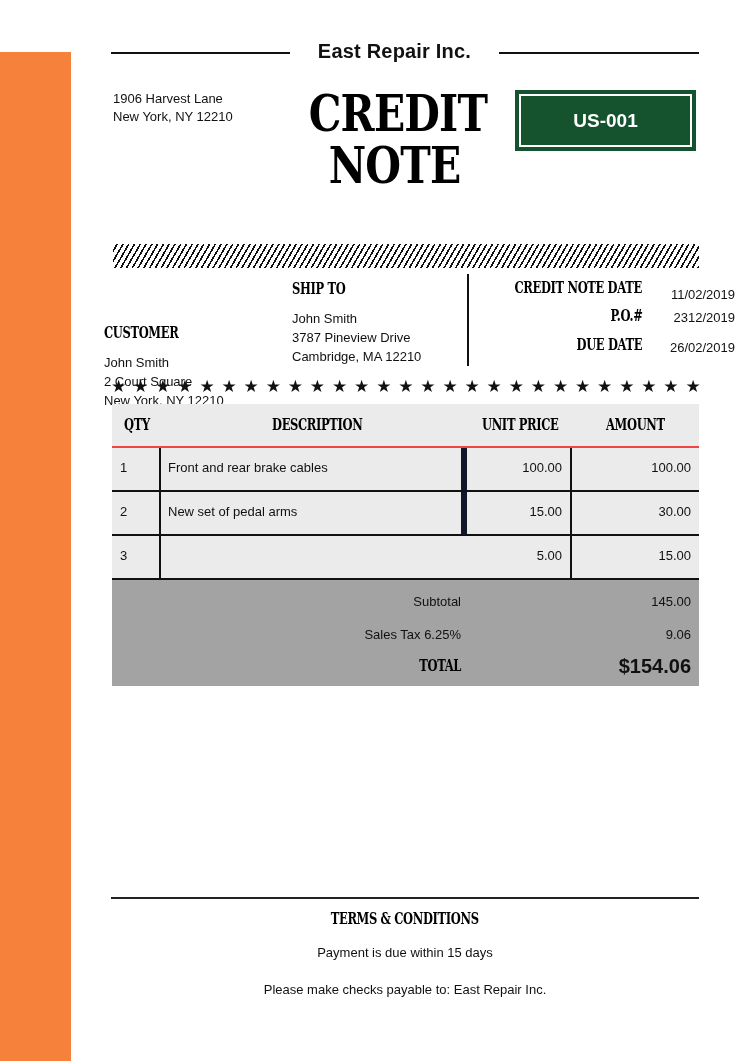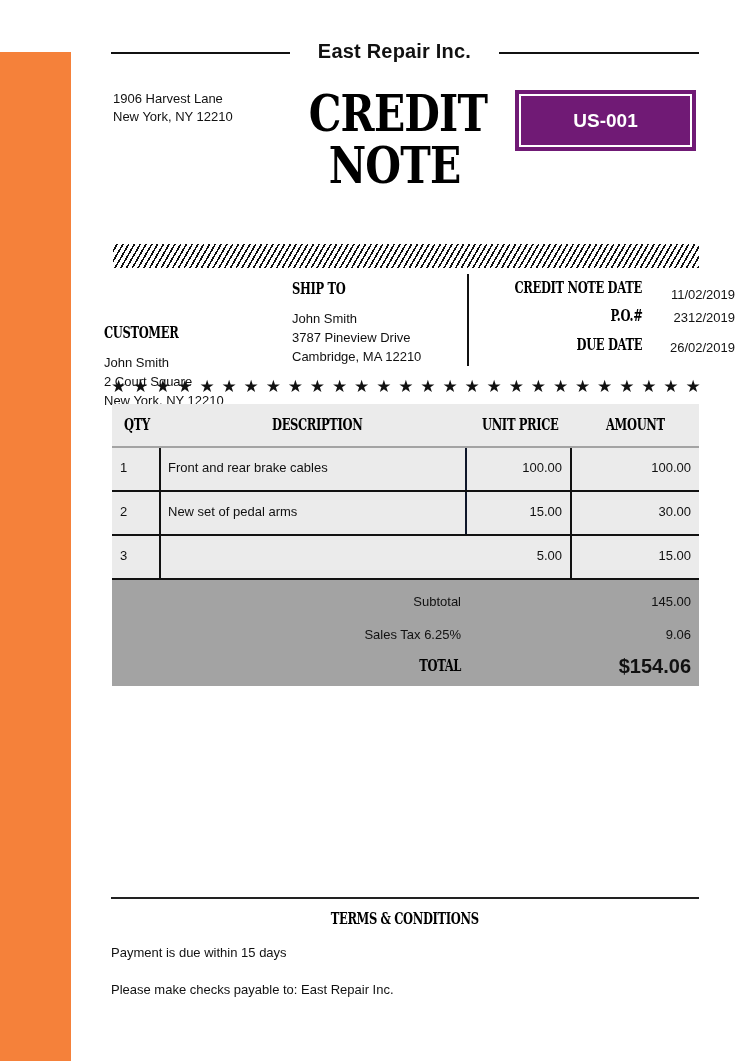--- a/index.html
+++ b/index.html
@@ -15,21 +15,21 @@
     .company-name { position: absolute; top: 40px; left: 290px; width: 209px; text-align: center;
       font-size: 20px; font-weight: bold; letter-spacing: 0.2px; }
 
     .from-address { position: absolute; left: 113px; top: 90px; font-size: 13px; line-height: 18px; }
 
     .doc-title { position: absolute; left: 290px; top: 88px; width: 209px; text-align: center;
       font-family: "DejaVu Serif", serif; font-weight: 900; font-size: 50px; line-height: 52px;
       letter-spacing: -1px; transform: scaleX(0.82); transform-origin: center top; color: #000; }
 
     .doc-number-box { position: absolute; left: 515px; top: 90px; width: 181px; height: 61px;
-      background: #701a75; padding: 4px; }
+      background: #14532d; padding: 4px; }
     .doc-number-inner { width: 100%; height: 100%; border: 2px solid #ffffff;
       display: flex; align-items: center; justify-content: center;
       color: #fff; font-size: 19px; font-weight: bold; }
 
     .hatch { position: absolute; left: 113px; top: 244px; width: 586px; height: 24px;
       background: repeating-linear-gradient(-60deg, #111 0px, #111 1.6px, transparent 1.6px, transparent 5px); }
 
     
     .western { font-family: "DejaVu Serif", serif; font-weight: 900; text-transform: uppercase;
       letter-spacing: -0.5px; transform: scaleX(0.72); transform-origin: left center; display: inline-block;
@@ -46,45 +46,45 @@
 
     .meta-row { position: absolute; left: 470px; width: 229px; height: 22px; margin-left: 36px; }
     .meta-row .meta-label { position: absolute; right: 93px; top: 0; font-size: 16px; line-height: 22px; }
     .meta-row .meta-value { position: absolute; right: 0; top: 10px; font-size: 13px; line-height: 16px; }
 
     .stars { position: absolute; left: 111px; top: 374px; width: 590px; height: 24px;
       display: flex; justify-content: space-between; align-items: center; font-size: 17px; color: #111; }
 
     
     .table { position: absolute; left: 112px; top: 404px; width: 587px; }
-    .thead { height: 44px; background: #EBEBEB; position: relative; border-bottom: 2px solid #a3a3a3; }
+    .thead { height: 44px; background: #EBEBEB; position: relative; border-bottom: 2px solid #ef4444; }
     .th { position: absolute; top: 0; height: 42px; line-height: 42px; font-size: 16px; }
     .th.qty { left: 12px; }
     .th.desc { left: 160px; width: 0; }
     .th.price { left: 370px; }
     .th.amount { left: 494px; }
 
     .tr { position: relative; height: 44px; background: #EBEBEB; border-bottom: 2px solid #111; font-size: 13px; }
     .td { position: absolute; top: 0; height: 42px; line-height: 40px; }
     .td.qty { left: 0; width: 49px; padding-left: 8px; border-right: 2px solid #111; }
-    .td.desc { left: 49px; width: 306px; padding-left: 7px; border-right: 2px solid #0f172a; }
+    .td.desc { left: 49px; width: 306px; padding-left: 7px; border-right: 6px solid #0f172a; }
     .td.price { left: 355px; width: 105px; padding-right: 8px; text-align: right; border-right: 2px solid #111; }
     .td.amount { left: 460px; width: 127px; padding-right: 8px; text-align: right; }
 
     .totals { position: relative; height: 106px; background: #a3a3a3; }
     .tot-row { position: absolute; left: 0; width: 587px; height: 30px; }
     .tot-label { position: absolute; right: 238px; top: 0; line-height: 30px; font-size: 13px; text-align: right; }
     .tot-value { position: absolute; right: 8px; top: 0; line-height: 30px; font-size: 13px; text-align: right; }
     .tot-row.total .tot-label { font-size: 16px; }
     .tot-row.total .tot-value { font-size: 20px; font-weight: bold; }
 
     
     .footer-line { position: absolute; left: 111px; top: 897px; width: 588px; height: 2px; background: #222; }
     .terms-heading { position: absolute; left: 111px; top: 907px; width: 588px; text-align: center; font-size: 16px; line-height: 24px; }
-    .terms-line { position: absolute; left: 111px; width: 588px; font-size: 13px; line-height: 16px; }
+    .terms-line { position: absolute; left: 111px; width: 588px; text-align: center; font-size: 13px; line-height: 16px; }
     .terms-line.l1 { top: 945px; }
     .terms-line.l2 { top: 982px; }
   </style>
 </head>
 <body>
 
 <div class="sidebar"></div>
 
 <div class="company-line left"></div>
 <div class="company-name">East Repair Inc.</div>

